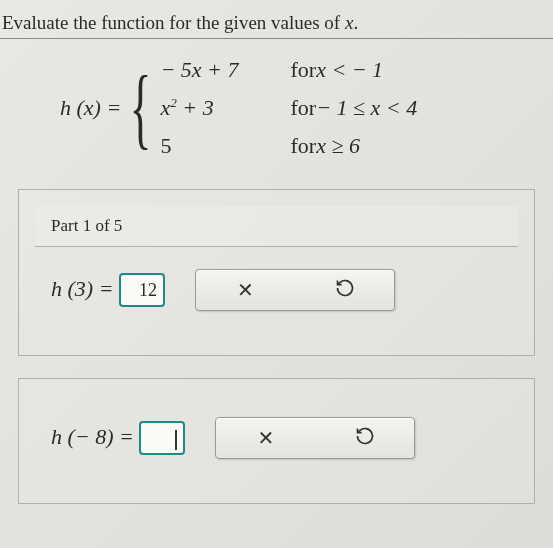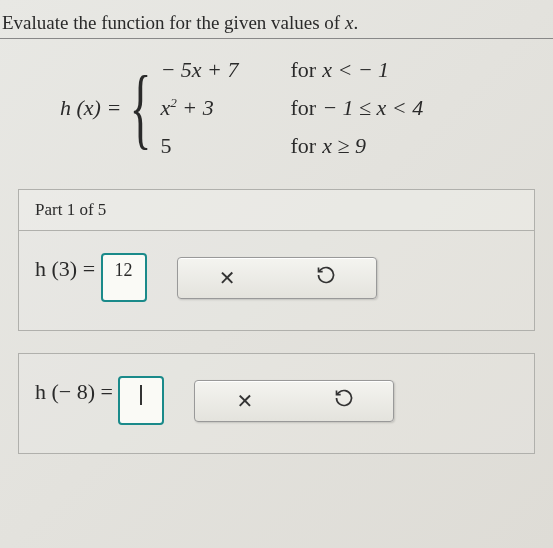--- a/index.html
+++ b/index.html
@@ -39,49 +39,49 @@
   }
   .pieces {
     display: grid;
     grid-template-columns: auto auto;
     column-gap: 40px;
     row-gap: 12px;
     align-items: center;
   }
   .expr { text-align: left; min-width: 90px; font-style: italic;}
   .cond { text-align: left; }
-  .cond .for { font-style: normal; margin-right: 6px;}
+  .cond .for { font-style: normal; }
   .sup { font-size: 0.6em; vertical-align: super; }
   .part-block {
     border: 1px solid #b0b0ac;
     background: rgba(255,255,255,0.1);
     margin: 0 18px 22px 18px;
-    padding: 0;
+    padding: 16px;
   }
   .part-header {
     border-bottom: 1px solid #b0b0ac;
     padding: 10px 16px;
     font-size: 17px;
     background: rgba(240,240,236,0.4);
   }
   .part-body {
     padding: 22px 16px 28px 16px;
     display: flex;
     align-items: center;
     gap: 30px;
     font-size: 22px;
   }
-  .eq-label { }
+  .eq-label { font-style: italic; }
   .answer-box {
     display: inline-block;
     min-width: 46px;
-    height: 49px;
+    height: 34px;
     border: 2px solid #1a8a8a;
     border-radius: 4px;
-    text-align: center;
+    text-align: right;
     line-height: 30px;
     font-size: 18px;
     background: #fafaf6;
     padding: 0 6px;
   }
   .cursor {
     display:inline-block;
     width:1px;
     height:20px;
     background:#000;
@@ -120,21 +120,21 @@
   <span class="hx">h (x) =</span>
   <span class="brace">{</span>
   <div class="pieces">
     <span class="expr">− 5x + 7</span>
     <span class="cond"><span class="for">for</span><span style="font-style:italic">x &lt; − 1</span></span>
 
     <span class="expr"><span>x</span><span class="sup">2</span><span> + 3</span></span>
     <span class="cond"><span class="for">for</span><span style="font-style:italic">− 1 ≤ x &lt; 4</span></span>
 
     <span class="expr" style="font-style:normal">5</span>
-    <span class="cond"><span class="for">for</span><span style="font-style:italic">x ≥ 9</span></span>
+    <span class="cond"><span class="for">for</span><span style="font-style:italic">x ≥ 6</span></span>
   </div>
 </div>
 
 <div class="part-block">
   <div class="part-header">Part 1 of 5</div>
   <div class="part-body">
     <div>
       <span class="eq-label">h (3) =</span>
       <span class="answer-box">12</span>
     </div>

